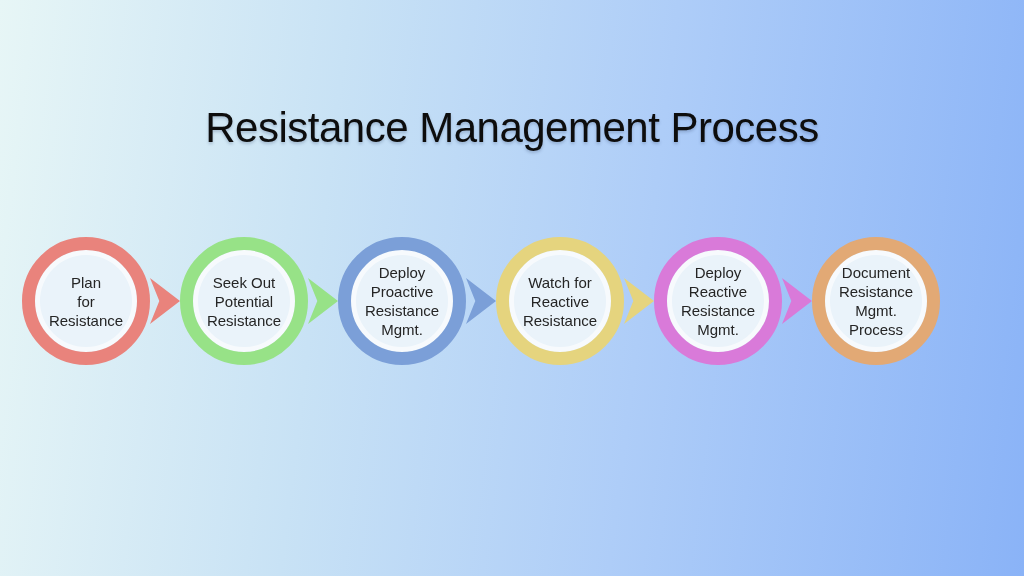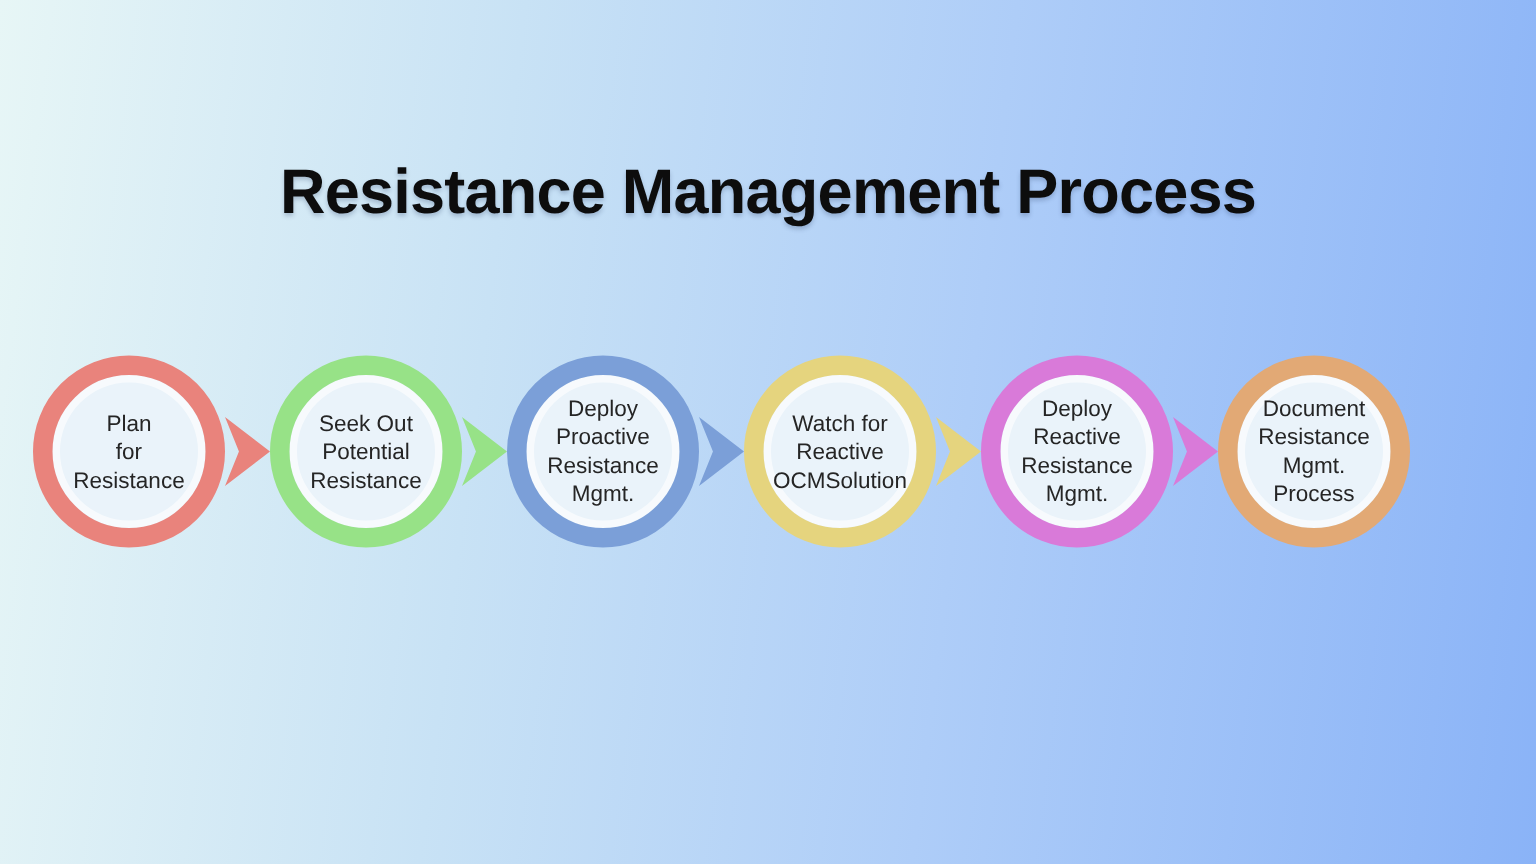--- a/index.html
+++ b/index.html
@@ -15,21 +15,21 @@
     height: 576px;
     background: linear-gradient(97deg, #e7f6f6 0%, #c8e2f5 32%, #aecdf8 62%, #8ab3f7 100%);
   }
   .title {
     position: absolute;
     top: 104px;
     left: 0;
     width: 100%;
     text-align: center;
     font-size: 42px;
-    font-weight: 700;
+    font-weight: 400;
     letter-spacing: -0.5px;
     color: #0d0d0d;
     text-shadow: 0 2px 3px rgba(40,60,100,0.25);
   }
   .flow {
     position: absolute;
     top: 236px;
     left: 0;
     width: 829px;
     height: 130px;
@@ -106,21 +106,21 @@
 Proactive
 Resistance
 Mgmt.</div>
     </div>
 
     <div class="arrow" style="--ring: #7b9fd8;"></div>
 
     <div class="step" style="--ring: #e5d47e;">
       <div class="step-label">Watch for
 Reactive
-OCMSolution</div>
+Resistance</div>
     </div>
 
     <div class="arrow" style="--ring: #e5d47e;"></div>
 
     <div class="step" style="--ring: #d97ad9;">
       <div class="step-label">Deploy
 Reactive
 Resistance
 Mgmt.</div>
     </div>

